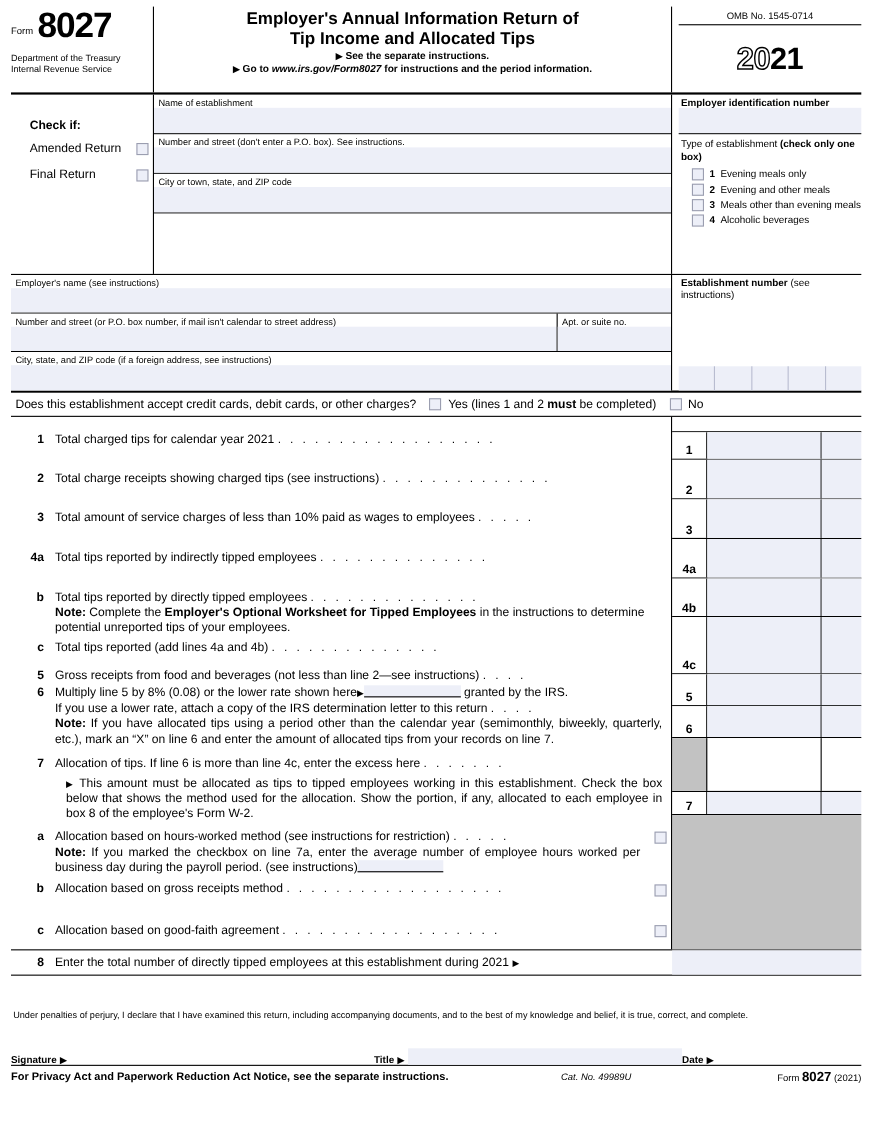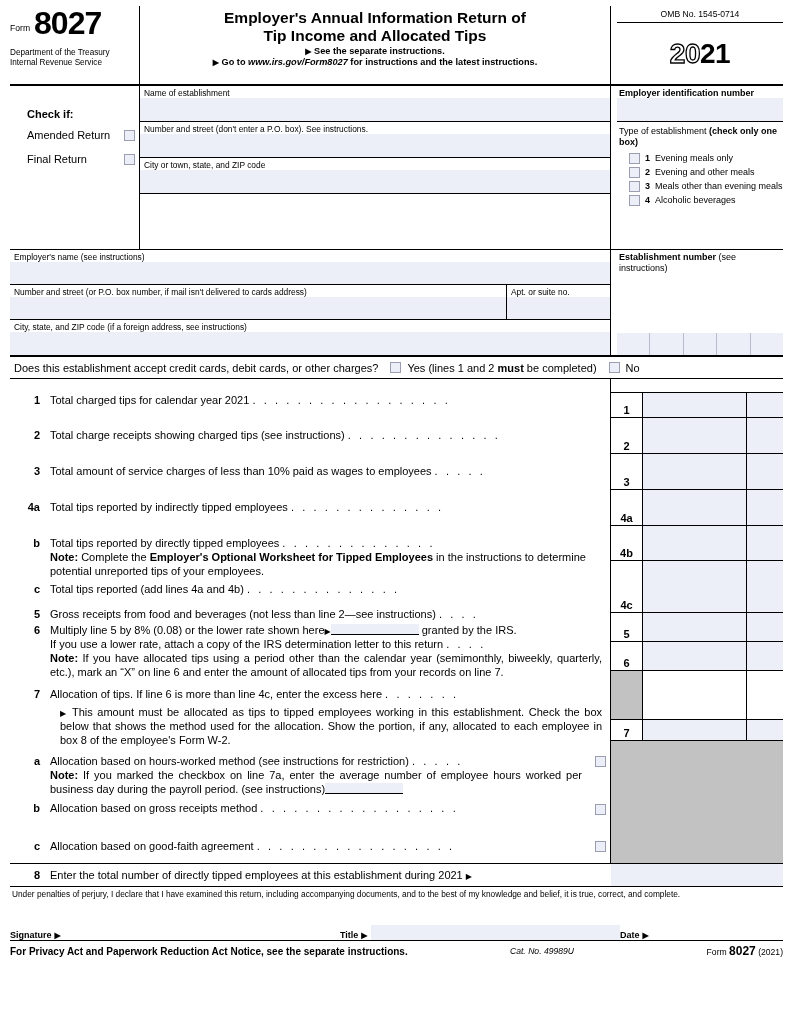--- a/index.html
+++ b/index.html
@@ -226,20 +226,21 @@
   .ansrow .cts { width: 36px; }
   .ansrow.filled .amt, .ansrow.filled .cts { background: #edeff8; }
   .ansrow.filled .amt { background: #edeff8; }
 
   .ansblank { border-bottom: 1.2px solid #000; }
 
   
   .perjury {
     font-size: 8.3px; line-height: 10px;
     padding: 2px 2px 0 2px;
+    margin-top: 28px;
   }
   .sigbar {
     display: flex; align-items: flex-end;
     font-size: 9px; font-weight: bold;
     border-bottom: 1.8px solid #000;
     height: 20px;
   }
   .sigbar .seg { display: flex; align-items: flex-end; gap: 3px; }
   .footer {
     display: flex; align-items: center;
@@ -288,21 +289,21 @@
       <div class="t1">Employer's Annual Information Return of</div>
       <div class="t1">Tip Income and Allocated Tips</div>
       <div class="t2">
         <span class="arrow">▶</span>
         <span>See the separate instructions.</span>
       </div>
       <div class="t3">
         <span class="arrow">▶</span>
         <span>Go to</span>
         <span class="bi">www.irs.gov/Form8027</span>
-        <span>for instructions and the latest instructions.</span>
+        <span>for instructions and the period information.</span>
       </div>
     </div>
 
     <div class="hdr-right">
       <div class="omb">OMB No. 1545-0714</div>
       <div class="year">
         <span class="hollow">20</span>
           <span>21</span>
       </div>
     </div>
@@ -372,21 +373,21 @@
   <div class="blockB">
     <div class="bLeft">
       <div class="bRow">
         <div class="bCellA">
           <div class="cap">Employer's name (see instructions)</div>
           <div class="inp"></div>
         </div>
       </div>
       <div class="bRow">
         <div class="bCellA">
-          <div class="cap">Number and street (or P.O. box number, if mail isn't delivered to cards address)</div>
+          <div class="cap">Number and street (or P.O. box number, if mail isn't calendar to street address)</div>
           <div class="inp"></div>
         </div>
         <div class="apt">
           <div class="cap">Apt. or suite no.</div>
           <div class="inp"></div>
         </div>
       </div>
       <div class="bRow">
         <div class="bCellA">
           <div class="cap">City, state, and ZIP code (if a foreign address, see instructions)</div>

